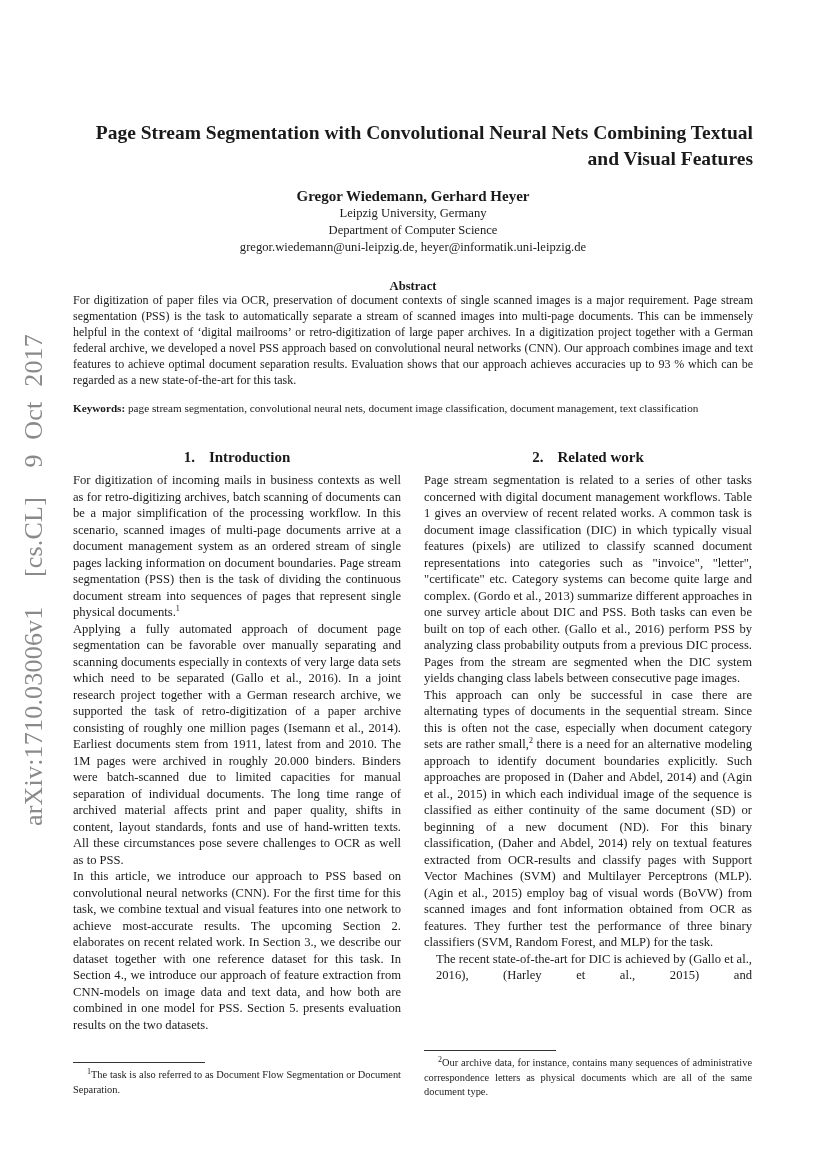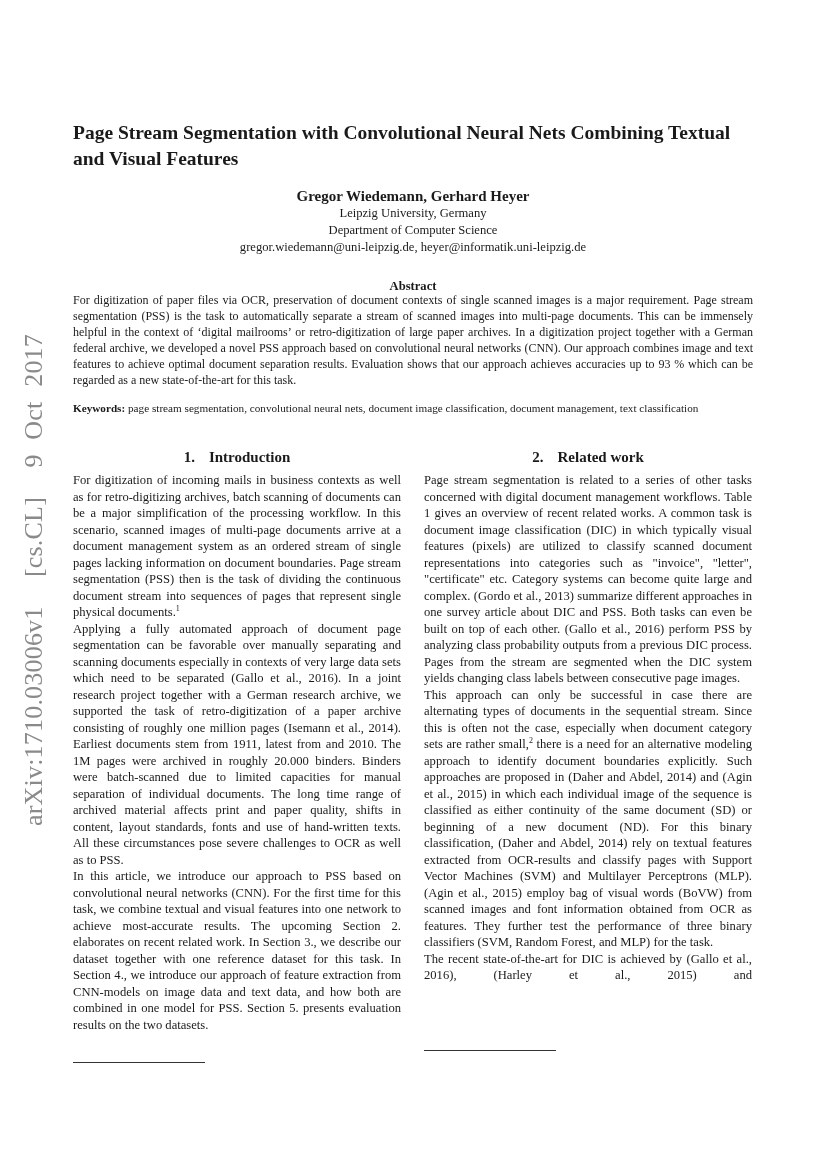--- a/index.html
+++ b/index.html
@@ -18,21 +18,21 @@
       display: block;
       transform: rotate(-90deg);
       white-space: nowrap;
       font-size: 26px;
       color: #8a8a8a;
       letter-spacing: 0.2px;
       word-spacing: 8px;
     }
     .title {
       position: absolute; left: 73px; top: 120px; width: 680px;
-      text-align: left; font-weight: bold; font-size: 19.5px; line-height: 26px;
+      text-align: right; font-weight: bold; font-size: 19.5px; line-height: 26px;
       margin: 0;
     }
     .authors {
       position: absolute; left: 73px; top: 186px; width: 680px;
       text-align: center; font-weight: bold; font-size: 15px; line-height: 20px;
       margin: 0;
     }
     .affil {
       position: absolute; left: 73px; top: 205px; width: 680px;
       text-align: center; font-size: 12.6px; line-height: 17px;
@@ -101,22 +101,24 @@
   <h3 class="sec-heading"><span class="num">1.</span><span>Introduction</span></h3>
   <p class="para"><span>For digitization of incoming mails in business contexts as well as for retro-digitizing archives, batch scanning of documents can be a major simplification of the processing workflow. In this scenario, scanned images of multi-page documents arrive at a document management system as an ordered stream of single pages lacking information on document boundaries. Page stream segmentation (PSS) then is the task of dividing the continuous document stream into sequences of pages that represent single physical documents.</span><sup>1</sup></p>
   <p class="para">Applying a fully automated approach of document page segmentation can be favorable over manually separating and scanning documents especially in contexts of very large data sets which need to be separated (Gallo et al., 2016). In a joint research project together with a German research archive, we supported the task of retro-digitization of a paper archive consisting of roughly one million pages (Isemann et al., 2014). Earliest documents stem from 1911, latest from and 2010. The 1M pages were archived in roughly 20.000 binders. Binders were batch-scanned due to limited capacities for manual separation of individual documents. The long time range of archived material affects print and paper quality, shifts in content, layout standards, fonts and use of hand-written texts. All these circumstances pose severe challenges to OCR as well as to PSS.</p>
   <p class="para">In this article, we introduce our approach to PSS based on convolutional neural networks (CNN). For the first time for this task, we combine textual and visual features into one network to achieve most-accurate results. The upcoming Section 2. elaborates on recent related work. In Section 3., we describe our dataset together with one reference dataset for this task. In Section 4., we introduce our approach of feature extraction from CNN-models on image data and text data, and how both are combined in one model for PSS. Section 5. presents evaluation results on the two datasets.</p>
 </div>
 
 <div class="col col-right">
   <h3 class="sec-heading"><span class="num">2.</span><span>Related work</span></h3>
   <p class="para">Page stream segmentation is related to a series of other tasks concerned with digital document management workflows. Table 1 gives an overview of recent related works. A common task is document image classification (DIC) in which typically visual features (pixels) are utilized to classify scanned document representations into categories such as "invoice", "letter", "certificate" etc. Category systems can become quite large and complex. (Gordo et al., 2013) summarize different approaches in one survey article about DIC and PSS. Both tasks can even be built on top of each other. (Gallo et al., 2016) perform PSS by analyzing class probability outputs from a previous DIC process. Pages from the stream are segmented when the DIC system yields changing class labels between consecutive page images.</p>
   <p class="para"><span>This approach can only be successful in case there are alternating types of documents in the sequential stream. Since this is often not the case, especially when document category sets are rather small,</span><sup>2</sup><span> there is a need for an alternative modeling approach to identify document boundaries explicitly. Such approaches are proposed in (Daher and Abdel, 2014) and (Agin et al., 2015) in which each individual image of the sequence is classified as either continuity of the same document (SD) or beginning of a new document (ND). For this binary classification, (Daher and Abdel, 2014) rely on textual features extracted from OCR-results and classify pages with Support Vector Machines (SVM) and Multilayer Perceptrons (MLP). (Agin et al., 2015) employ bag of visual words (BoVW) from scanned images and font information obtained from OCR as features. They further test the performance of three binary classifiers (SVM, Random Forest, and MLP) for the task.</span></p>
-  <p class="para" style="text-align-last: justify;">The recent state-of-the-art for DIC is achieved by (Gallo et al., 2016), (Harley et al., 2015) and</p>
+  <p class="para" style="text-align-last: justify; margin-left: 12px;">The recent state-of-the-art for DIC is achieved by (Gallo et al., 2016), (Harley et al., 2015) and</p>
 </div>
 
 <div class="footnotes fn-left">
   <div class="fn-rule"></div>
+  <p class="fn-text"><sup>1</sup><span>The task is also referred to as Document Flow Segmentation or Document Separation.</span></p>
 </div>
 
 <div class="footnotes fn-right">
   <div class="fn-rule"></div>
+  <p class="fn-text"><sup>2</sup><span>Our archive data, for instance, contains many sequences of administrative correspondence letters as physical documents which are all of the same document type.</span></p>
 </div>
 
 </body></html>

